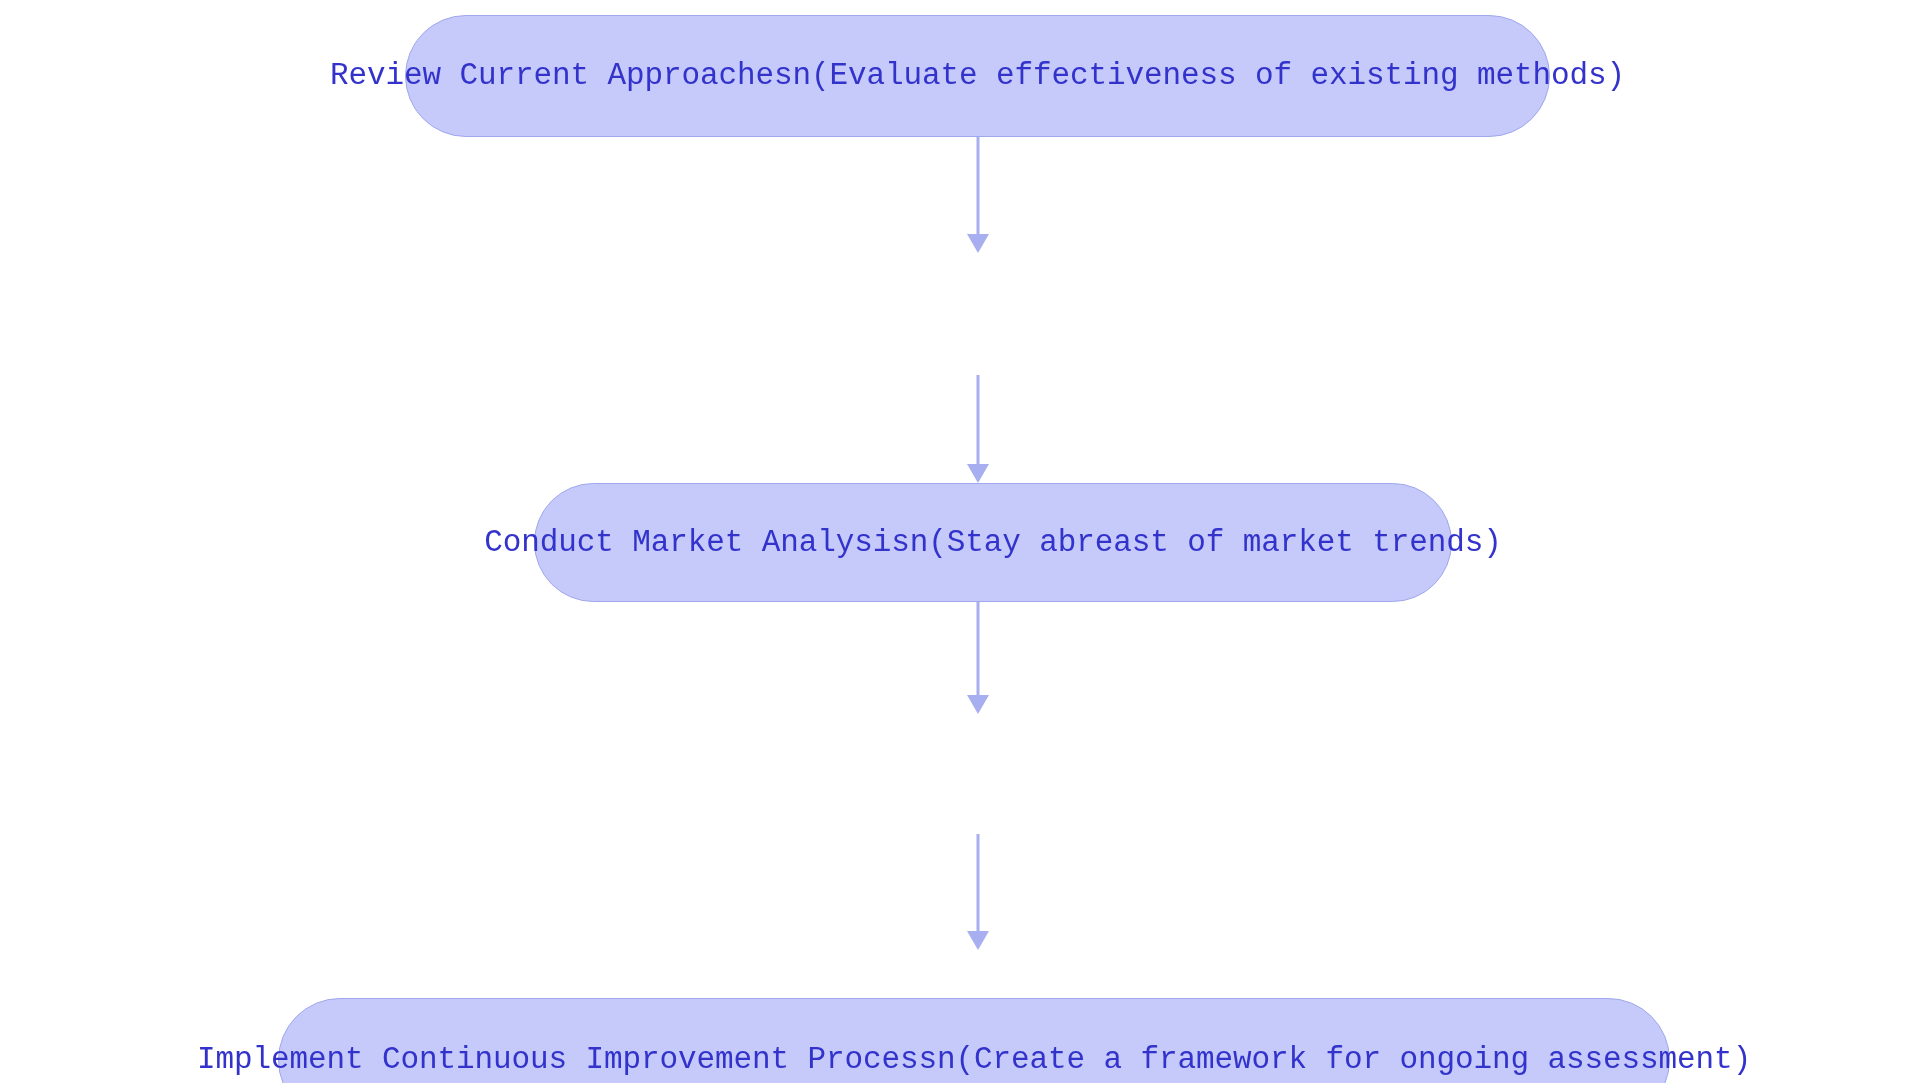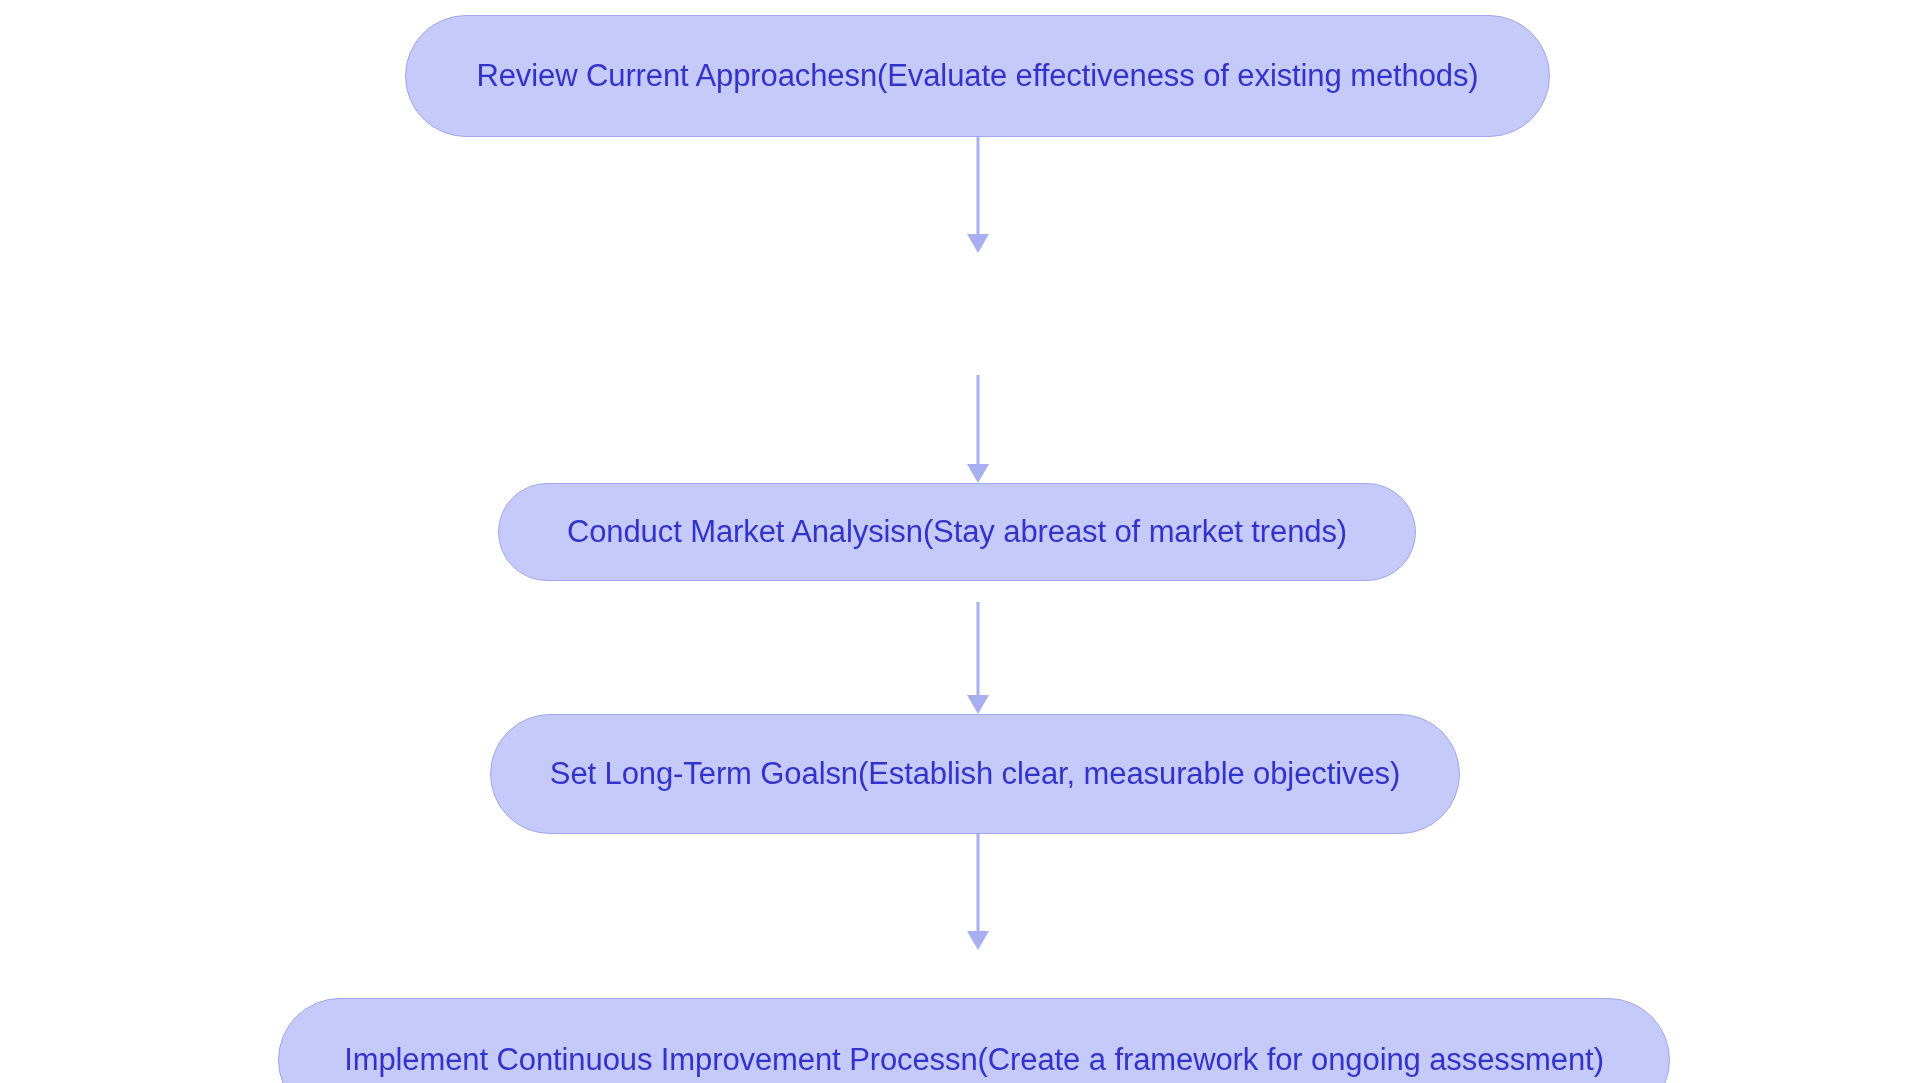--- a/index.html
+++ b/index.html
@@ -30,21 +30,21 @@
     justify-content: center;
     background: #c5cafa;
     border: 1.6px solid #9fa8ec;
     border-radius: 999px;
     padding: 0 46px;
     z-index: 2;
   }
 
   .node-label {
     color: #3333cc;
-    font-family: Liberation Sans, sans-serif;
+    font-family: Liberation Mono, monospace;
     font-size: 31px;
     line-height: 1.15;
     font-weight: 400;
     white-space: nowrap;
     letter-spacing: -0.1px;
     text-align: right;
   }
 
   .edge {
     position: absolute;
@@ -85,32 +85,29 @@
     <div class="edge-line" style="height:97px;"></div>
     <div class="edge-arrowhead"></div>
   </div>
 
 
   <div class="edge" style="left:958px; top:375px; width:40px; height:108px;">
     <div class="edge-line" style="height:89px;"></div>
     <div class="edge-arrowhead"></div>
   </div>
 
-  <div class="node" style="left:498px; top:483px; width:918px; height:98px;">
+  <div class="node" style="left:534px; top:483px; width:918px; height:119px;">
     <span class="node-label">Conduct Market Analysisn(Stay abreast of market trends)</span>
   </div>
 
   <div class="edge" style="left:958px; top:602px; width:40px; height:112px;">
     <div class="edge-line" style="height:93px;"></div>
     <div class="edge-arrowhead"></div>
   </div>
 
-  <div class="node" style="left:490px; top:714px; width:970px; height:120px;">
-    <span class="node-label">Set Long-Term Goalsn(Establish clear, measurable objectives)</span>
-  </div>
 
   <div class="edge" style="left:958px; top:834px; width:40px; height:116px;">
     <div class="edge-line" style="height:97px;"></div>
     <div class="edge-arrowhead"></div>
   </div>
 
   <div class="node" style="left:278px; top:950px; width:1392px; height:124px;margin-top:48px;">
     <span class="node-label">Implement Continuous Improvement Processn(Create a framework for ongoing assessment)</span>
   </div>
 

